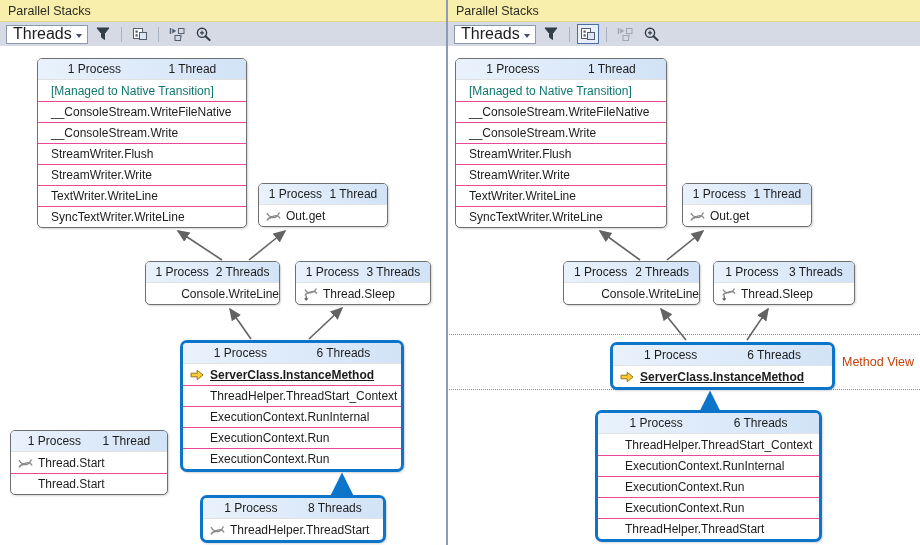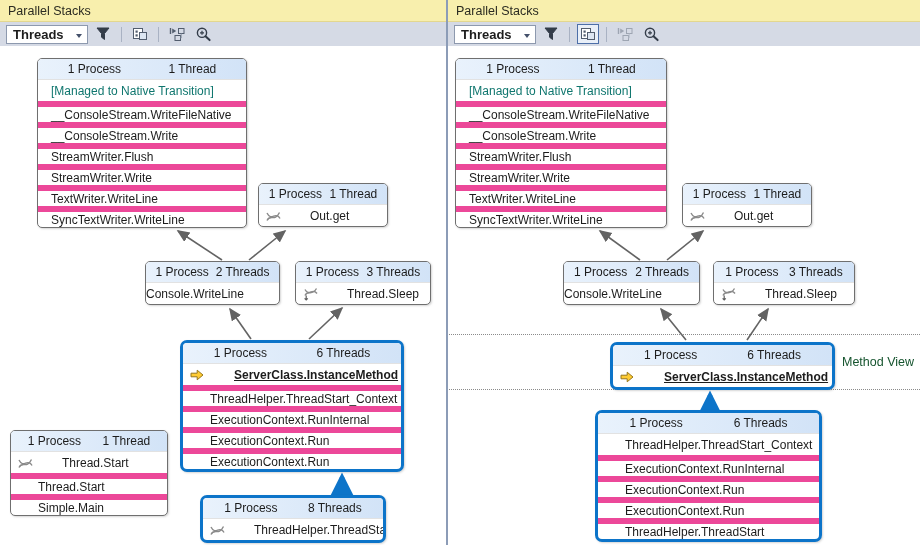--- a/index.html
+++ b/index.html
@@ -6,22 +6,22 @@
   .screen{position:relative;width:920px;height:545px;background:#ffffff;
     font-family:"Liberation Sans",sans-serif;overflow:hidden;color:#1c1c1c;padding-left:7px;}
 
   
   .titlebar{position:absolute;top:0;height:22px;background:#f8efad;
     border-bottom:1px solid #e3d78f;display:flex;align-items:center;
     padding:0 8px;font-size:12.5px;color:#2b2b21;box-sizing:border-box;}
   .toolbar{position:absolute;top:22px;height:24px;background:#d5dae5;
     display:flex;align-items:center;padding:0 6px;box-sizing:border-box;gap:4px;}
   .combo{height:19px;width:82px;background:#fff;border:1px solid #8d99ae;
-    display:flex;align-items:center;font-size:13px;padding-left:6px;
-    box-sizing:border-box;position:relative;font-weight:bold;}
+    display:flex;align-items:center;font-size:16px;padding-left:6px;
+    box-sizing:border-box;position:relative;}
   .combo .arrow{position:absolute;right:5px;top:8px;width:0;height:0;
     border-left:3.5px solid transparent;border-right:3.5px solid transparent;
     border-top:4.5px solid #44506a;}
   .tbtn{width:22px;height:20px;display:flex;align-items:center;justify-content:center;
     border:1px solid transparent;box-sizing:border-box;}
   .tbtn.pressed{border:1px solid #4d6fa8;background:#e9eff8;}
   .tbtn.disabled{opacity:.42;}
   .tsep{width:1px;height:15px;background:#a9b2c3;margin:0 3px;}
 
   .pane-divider{position:absolute;top:0;left:446px;width:2px;height:545px;
@@ -29,33 +29,33 @@
 
   
   .stack-box{position:absolute;background:#fff;border:1px solid #6f6f6f;
     border-radius:5px;box-shadow:1px 1px 2px rgba(90,90,90,.25);
     overflow:hidden;z-index:3;box-sizing:border-box;}
   .stack-box.selected{border:3px solid #0c74c9;border-radius:7px;}
   .box-header{height:20px;background:linear-gradient(to right,#e9f2fc,#d2e3f7);
     display:flex;align-items:center;justify-content:space-around;
     font-size:12px;color:#1c1c1c;border-bottom:1px solid #e2e2e2;padding:0 6px;text-align:center;}
   .box-rows .row{height:21px;display:flex;align-items:center;font-size:12px;
-    padding-left:13px;border-top:6px solid #ec4899;box-sizing:border-box;
+    padding-left:13px;border-top:1px solid #ec4899;box-sizing:border-box;
     white-space:nowrap;}
   .box-rows .row:first-child{border-top:none;}
   .row.bold .row-text{font-weight:bold;text-decoration:underline;}
   .row.gray .row-text{color:#0f766e;}
-  .row.center{justify-content:flex-start;padding-left:0;}
-  .icon-col .row{padding-left:27px;gap:24px;}
+  .row.center{justify-content:flex-end;padding-left:0;}
+  .icon-col .row{padding-left:27px;}
   .icon-col .row.has-icon{padding-left:7px;}
   .row-icon{display:inline-flex;width:20px;justify-content:flex-start;
     align-items:center;flex:0 0 20px;}
 
   .method-view-label{position:absolute;left:842px;top:355px;font-size:12.5px;
-    color:#14532d;z-index:3;}
+    color:#c2410c;z-index:3;}
 
   .dotted-sep{position:absolute;left:449px;width:471px;height:0;
     border-top:1.5px dotted #8b8b8b;z-index:1;}
 
   svg.connectors{position:absolute;left:0;top:0;z-index:2;}
 </style>
 </head>
 <body>
 
 <div class="screen">
@@ -288,23 +288,20 @@
             <svg width="15" height="12" viewBox="0 0 15 12">
               <path d="M1 10.5 C4.5 3.5, 8.5 12.5, 13.5 2.5" fill="none" stroke="#8a8a8a" stroke-width="1.4"></path>
               <path d="M1 3 C5.5 12, 9.5 0.5, 14 8.5" fill="none" stroke="#8a8a8a" stroke-width="1.4"></path>
             </svg>
           </span>
           <span class="row-text">Thread.Start</span>
         </div>
         <div class="row">
           <span class="row-text">Thread.Start</span>
         </div>
-        <div class="row">
-          <span class="row-text">Simple.Main</span>
-        </div>
       </div>
   </div>
 
   <div class="stack-box selected icon-col" style="left:200px;top:495px;width:186px;">
     <div class="box-header">
       <span>1 Process</span>
       <span>8 Threads</span>
     </div>
     <div class="box-rows">
         <div class="row has-icon">

